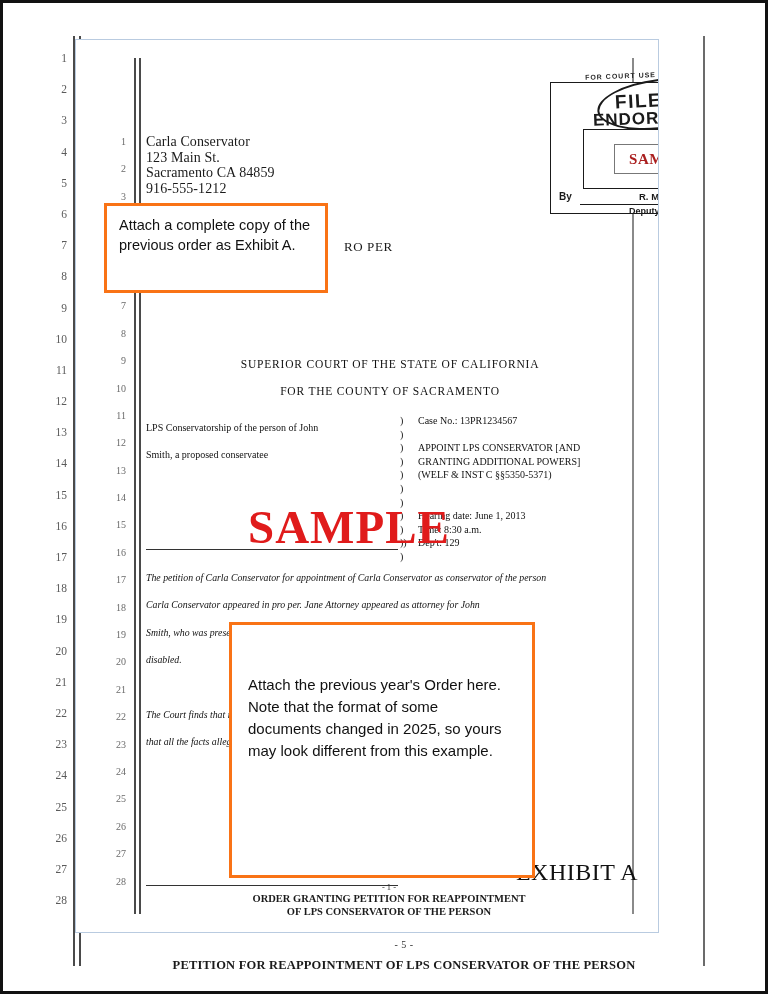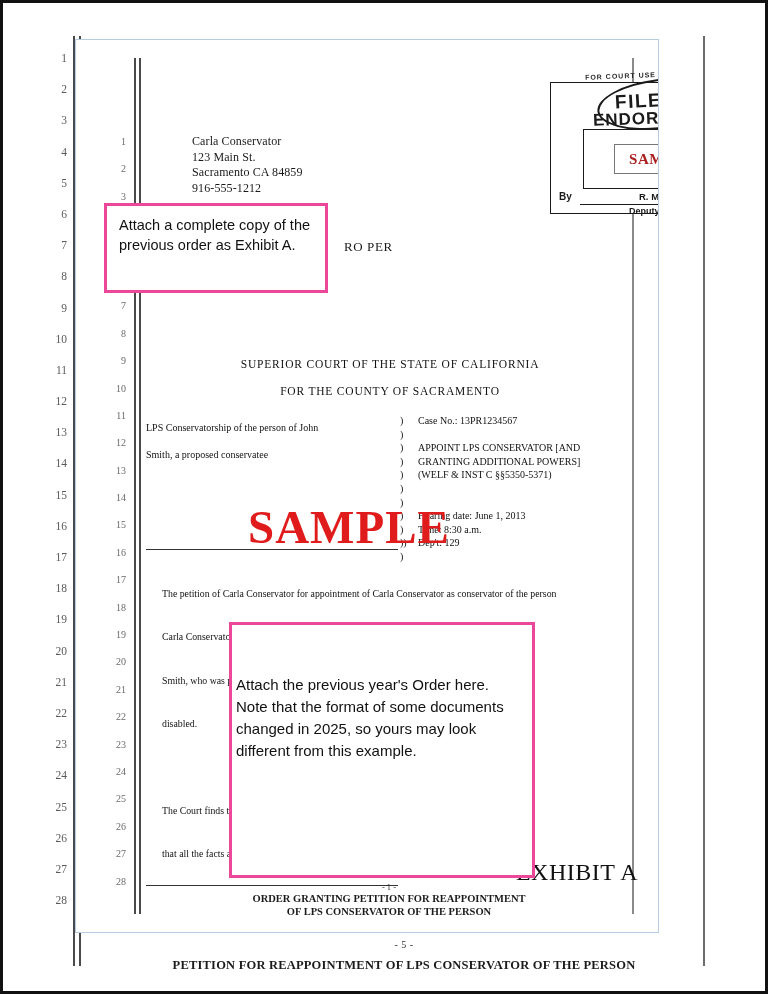--- a/index.html
+++ b/index.html
@@ -40,22 +40,22 @@
   #inner-rule-b{left:63px;top:18px;width:1.5px;height:856px;position:absolute;background:#4a4a4a;}
   #inner-rule-right{left:556px;top:18px;width:1.5px;height:856px;position:absolute;background:#8a8a8a;}
 
   #inner-numbers{position:absolute;left:12px;top:88px;width:38px;text-align:right;
                  font-size:10px;color:#6a6a6a;}
   #inner-numbers div{height:27.4px;line-height:27.4px;}
 
   #inner-body{position:absolute;left:70px;top:14px;right:24px;bottom:0;}
 
   
-  #attorney-block{position:absolute;left:0;top:80px;font-size:12px;
-                  line-height:15.5px;color:#1a1a1a;letter-spacing:.1px;margin-left:46px;}
+  #attorney-block{position:absolute;left:0;top:80px;font-size:14px;
+                  line-height:15.5px;color:#1a1a1a;letter-spacing:.1px;}
   #pro-per{position:absolute;left:198px;top:185px;font-size:13px;
            letter-spacing:.6px;color:#1a1a1a;}
 
   
   #stamp-box{position:absolute;left:404px;top:28px;width:196px;height:130px;
              border:1.6px solid #1a1a1a;background:#fff;}
   #for-court-use{position:absolute;left:34px;top:-11px;font-size:7px;
                  font-weight:bold;letter-spacing:1px;color:#2a2a2a;
                  transform:rotate(-2.2deg);font-family:"Liberation Sans",sans-serif;}
   #filed-word{position:absolute;left:64px;top:7px;font-size:19px;font-weight:bold;
@@ -93,45 +93,45 @@
   #cap-left{position:absolute;left:0;top:0;width:250px;line-height:27.4px;}
   #cap-parens{position:absolute;left:254px;top:0;width:14px;line-height:13.6px;
               font-size:10px;color:#111;}
   #cap-right{position:absolute;left:272px;top:0;width:280px;line-height:13.6px;}
   #cap-right .gap{height:13.6px;}
   #cap-underline{position:absolute;left:0;top:135px;width:252px;height:1px;background:#333;}
 
   
   #body-text{position:absolute;left:0;top:510px;width:100%;font-size:9.8px;
              color:#111;}
-  #body-text p{margin:16px;line-height:27.4px;white-space:nowrap;}
+  #body-text p{margin:0;line-height:27.4px;white-space:nowrap;font-style:italic;}
   #body-text .spacer{height:27.4px;}
   #sig-line{position:absolute;left:0;top:321px;width:252px;height:1px;background:#333;}
 
   
   #exhibit-a{position:absolute;right:-4px;top:805px;font-size:24px;
              letter-spacing:.5px;color:#111;font-family:"Liberation Serif",serif;}
 
   
   #watermark{position:absolute;left:172px;top:460px;font-size:47px;font-weight:bold;
              color:#e01b1b;letter-spacing:1px;font-family:"Liberation Serif",serif;
              pointer-events:none;}
 
   
   #inner-footer{position:absolute;left:70px;width:486px;bottom:14px;text-align:center;}
   #inner-footer .pg{font-size:8.5px;color:#333;}
   #inner-footer .ttl{font-size:10.5px;font-weight:bold;color:#1b1b1b;line-height:13px;}
 
   
-  .callout{position:absolute;background:#ffffff;border:3px solid #ec4899;
+  .callout{position:absolute;background:#ffffff;border:3px solid #f97316;
            font-family:"Liberation Sans",sans-serif;color:#111111;z-index:40;}
   #callout-1{left:101px;top:200px;width:218px;height:84px;}
   #callout-1 .txt{padding:9px 11px 0 12px;font-size:14.5px;line-height:20px;}
   #callout-2{left:226px;top:619px;width:300px;height:250px;}
-  #callout-2 .txt{padding:49px 18px 0 4px;font-size:15px;line-height:22px;}
+  #callout-2 .txt{padding:49px 18px 0 16px;font-size:15px;line-height:22px;}
 </style>
 </head>
 <body>
 
 <div id="page">
 
   <div id="outer-sheet">
 
     <div class="rule" id="outer-rule-a"></div>
     <div class="rule" id="outer-rule-b"></div>

